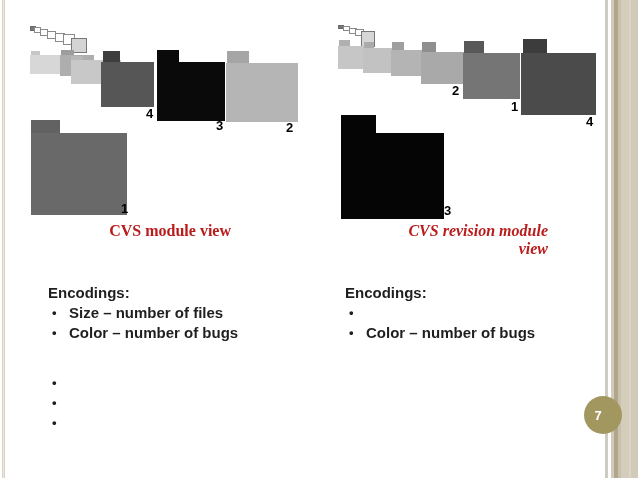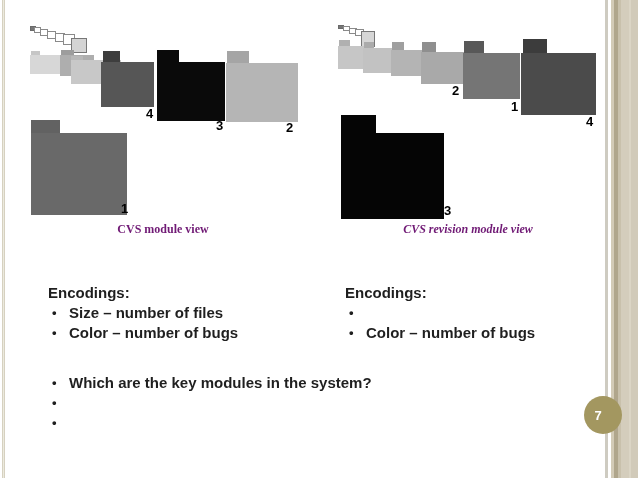--- a/index.html
+++ b/index.html
@@ -20,21 +20,21 @@
       #ffffff 0,#ffffff 1px,#cecbc1 1px,#cecbc1 4px,#ffffff 4px,#ffffff 7px,
       #d3cbb7 7px,#d3cbb7 10px,#b0a68c 10px,#b0a68c 14px,#c9c1ac 14px,#c9c1ac 17px,
       #d4cdbc 17px,#d4cdbc 25px,#dbd5c5 25px,#dbd5c5 27px,#d1cab9 27px,#d1cab9 34px);
   }
   
   #folders-layer{position:absolute;left:0;top:0;width:638px;height:478px;}
   .frect{position:absolute;box-sizing:border-box;}
   .num-label{position:absolute;font-weight:bold;font-size:13px;line-height:13px;color:#000;}
   .caption{
     position:absolute;font-family:"Liberation Serif",serif;font-weight:bold;
-    font-size:12px;color:#701a75;text-align:center;
+    font-size:16px;color:#b91c1c;text-align:right;
   }
   .cap1{left:95px;top:222px;width:136px;}
   .cap2{left:388px;top:222px;width:160px;font-style:italic;}
   
   .textblock{position:absolute;font-size:15px;line-height:20px;}
   .enc-left{left:48px;top:283px;width:280px;}
   .enc-right{left:345px;top:283px;width:250px;}
   .questions{left:48px;top:373px;width:340px;}
   .tline{display:flex;font-weight:bold;}
   .tline .dot{width:17px;padding-left:4px;flex:0 0 auto;font-size:13px;}
@@ -127,21 +127,20 @@
     </div>
     <div class="tline">
       <span class="dot">•</span>
       <span>Color – number of bugs</span>
     </div>
   </div>
 
   <div class="textblock questions">
     <div class="tline">
       <span class="dot">•</span>
-      <span>Which are the key modules in the system?</span>
     </div>
     <div class="tline">
       <span class="dot">•</span>
     </div>
     <div class="tline">
       <span class="dot">•</span>
     </div>
   </div>
 
   <div class="page-circle" style="background: rgb(163, 151, 96);">

